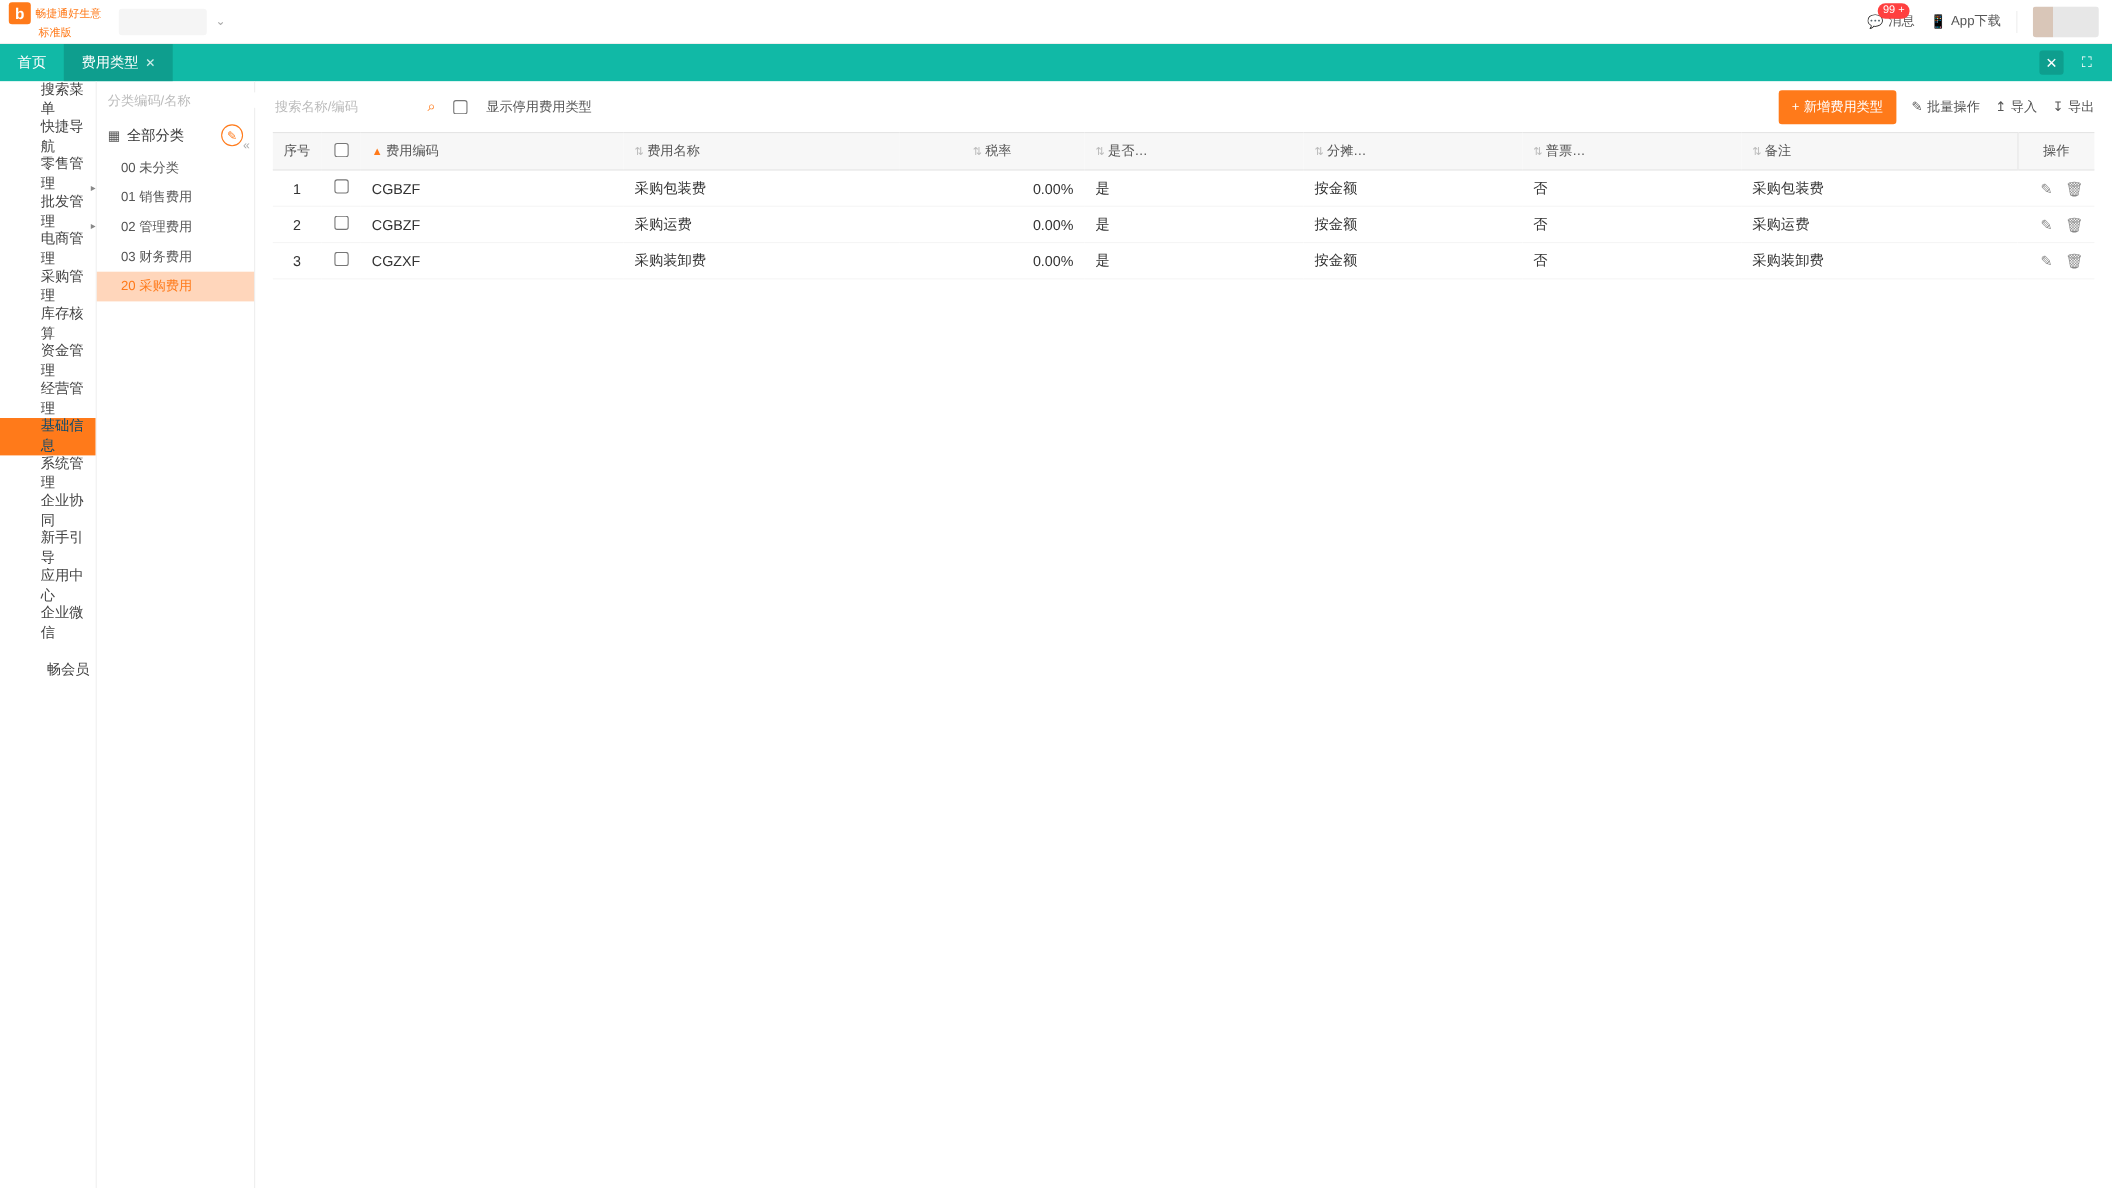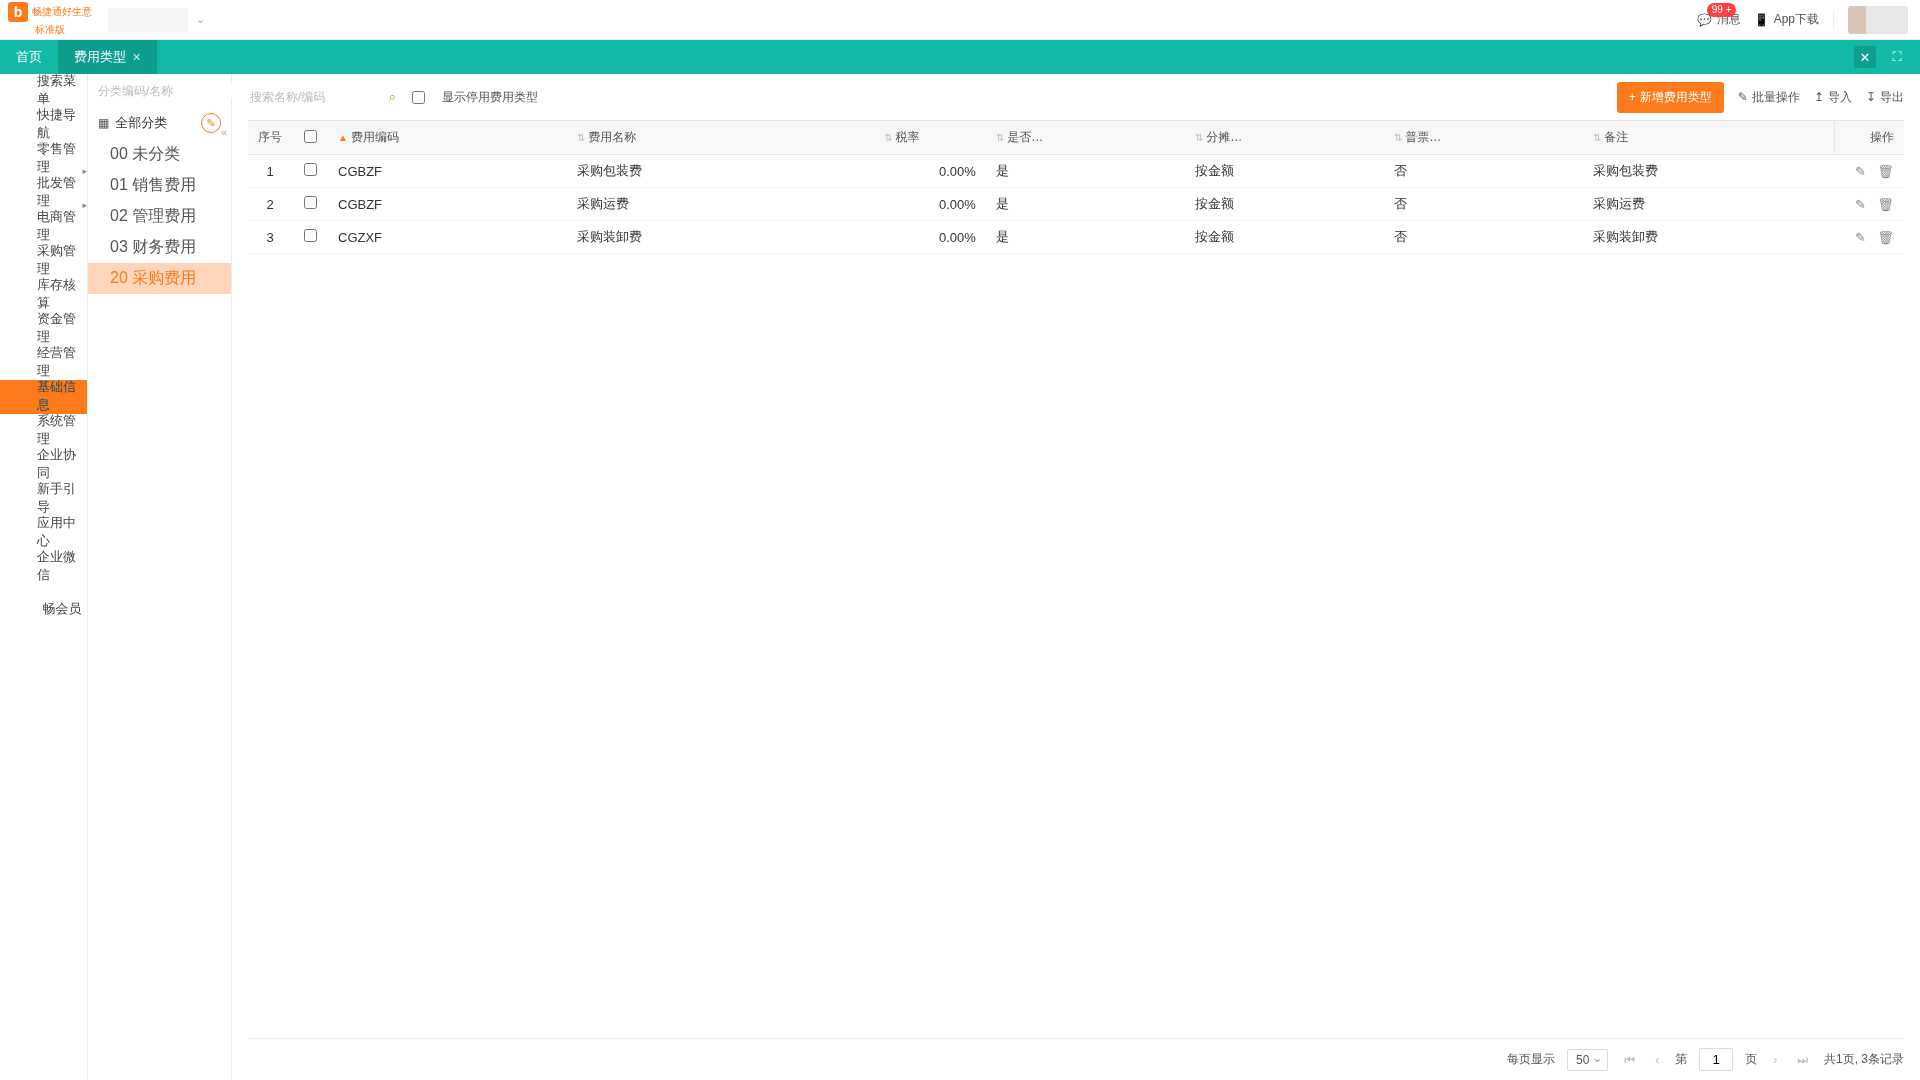--- a/index.html
+++ b/index.html
@@ -39,21 +39,21 @@
 .category-panel { width: 144px; border-right: 1px solid #eee; background: #fff; display: flex; flex-direction: column; position: relative; }
 .cat-search-row { padding: 8px 10px; display: flex; align-items: center; gap: 18px; }
 .cat-search { flex: 1; border: none; outline: none; font-size: 12px; color: #999; }
 .cat-search::placeholder { color: #bbb; }
 .search-icon { color: #ff7a1a; font-size: 14px; }
 .cat-header { display: flex; align-items: center; padding: 6px 10px; gap: 6px; font-size: 13px; color: #333; }
 .grid-icon { font-size: 12px; color: #555; }
 .cat-edit-btn { margin-left: auto; width: 20px; height: 20px; border: 1px solid #ff7a1a; border-radius: 50%; display: flex; align-items: center; justify-content: center; color: #ff7a1a; font-size: 11px; cursor: pointer; }
 .collapse-btn { position: absolute; right: -1px; top: 50px; width: 16px; height: 16px; display: flex; align-items: center; justify-content: center; color: #aaa; font-size: 11px; cursor: pointer; }
 .cat-list { }
-.cat-item { padding: 5px 10px 5px 22px; font-size: 16px; color: #555; cursor: pointer; }
+.cat-item { padding: 5px 10px 5px 22px; font-size: 12px; color: #555; cursor: pointer; }
 .cat-item.selected { background: #ffd6bb; color: #ff7a1a; }
 
 
 .main { flex: 1; display: flex; flex-direction: column; background: #fff; }
 .toolbar { height: 46px; display: flex; align-items: center; padding: 0 16px; gap: 14px; }
 .tb-search-wrap { position: relative; width: 150px; }
 .tb-search { width: 100%; border: none; border-bottom: 1px solid transparent; outline: none; font-size: 12px; padding: 4px 20px 4px 2px; }
 .tb-search::placeholder { color: #bbb; }
 .tb-search-icon { position: absolute; right: 2px; top: 3px; color: #ff7a1a; font-size: 13px; pointer-events: none; }
 .chk-wrap { display: flex; align-items: center; gap: 17px; font-size: 12px; color: #555; cursor: pointer; }
@@ -239,21 +239,21 @@
           <tr>
             <th class="col-idx"><span>序号</span></th>
             <th class="col-chk"><input type="checkbox" style=""></th>
             <th><span class="sort-icon active">▲</span><span>费用编码</span></th>
             <th><span class="sort-icon">⇅</span><span>费用名称</span></th>
             <th style="text-align:center;font-family:Liberation Serif, serif;"><span class="sort-icon">⇅</span><span>税率</span></th>
             <th><span class="sort-icon">⇅</span><span>是否…</span></th>
             <th><span class="sort-icon">⇅</span><span>分摊…</span></th>
             <th><span class="sort-icon">⇅</span><span>普票…</span></th>
             <th><span class="sort-icon">⇅</span><span>备注</span></th>
-            <th class="right-fix" style="width:70px;text-align:right;"><span>操作</span></th>
+            <th class="right-fix" style="width:70px;"><span>操作</span></th>
           </tr>
         </thead>
         <tbody>
           <tr>
             <td class="col-idx">1</td>
             <td class="col-chk"><input type="checkbox" style=""></td>
             <td>CGBZF</td>
             <td>采购包装费</td>
             <td style="text-align:right;">0.00%</td>
             <td>是</td>
@@ -292,27 +292,15 @@
             <td>采购装卸费</td>
             <td class="ops">
               <span class="op-btn">✎</span>
               <span class="op-btn">🗑</span>
             </td>
           </tr>
         </tbody>
       </table>
     </div>
 
-    <div class="pager">
-      <span>每页显示</span>
-      <span class="page-size-sel"><span>50</span></span>
-      <span class="pg-btn">⏮</span>
-      <span class="pg-btn">‹</span>
-      <span>第</span>
-      <input class="pg-input" value="1" style="">
-      <span>页</span>
-      <span class="pg-btn">›</span>
-      <span class="pg-btn">⏭</span>
-      <span>共1页, 3条记录</span>
-    </div>
 
   </div>
 </div>
 
 </body></html>

